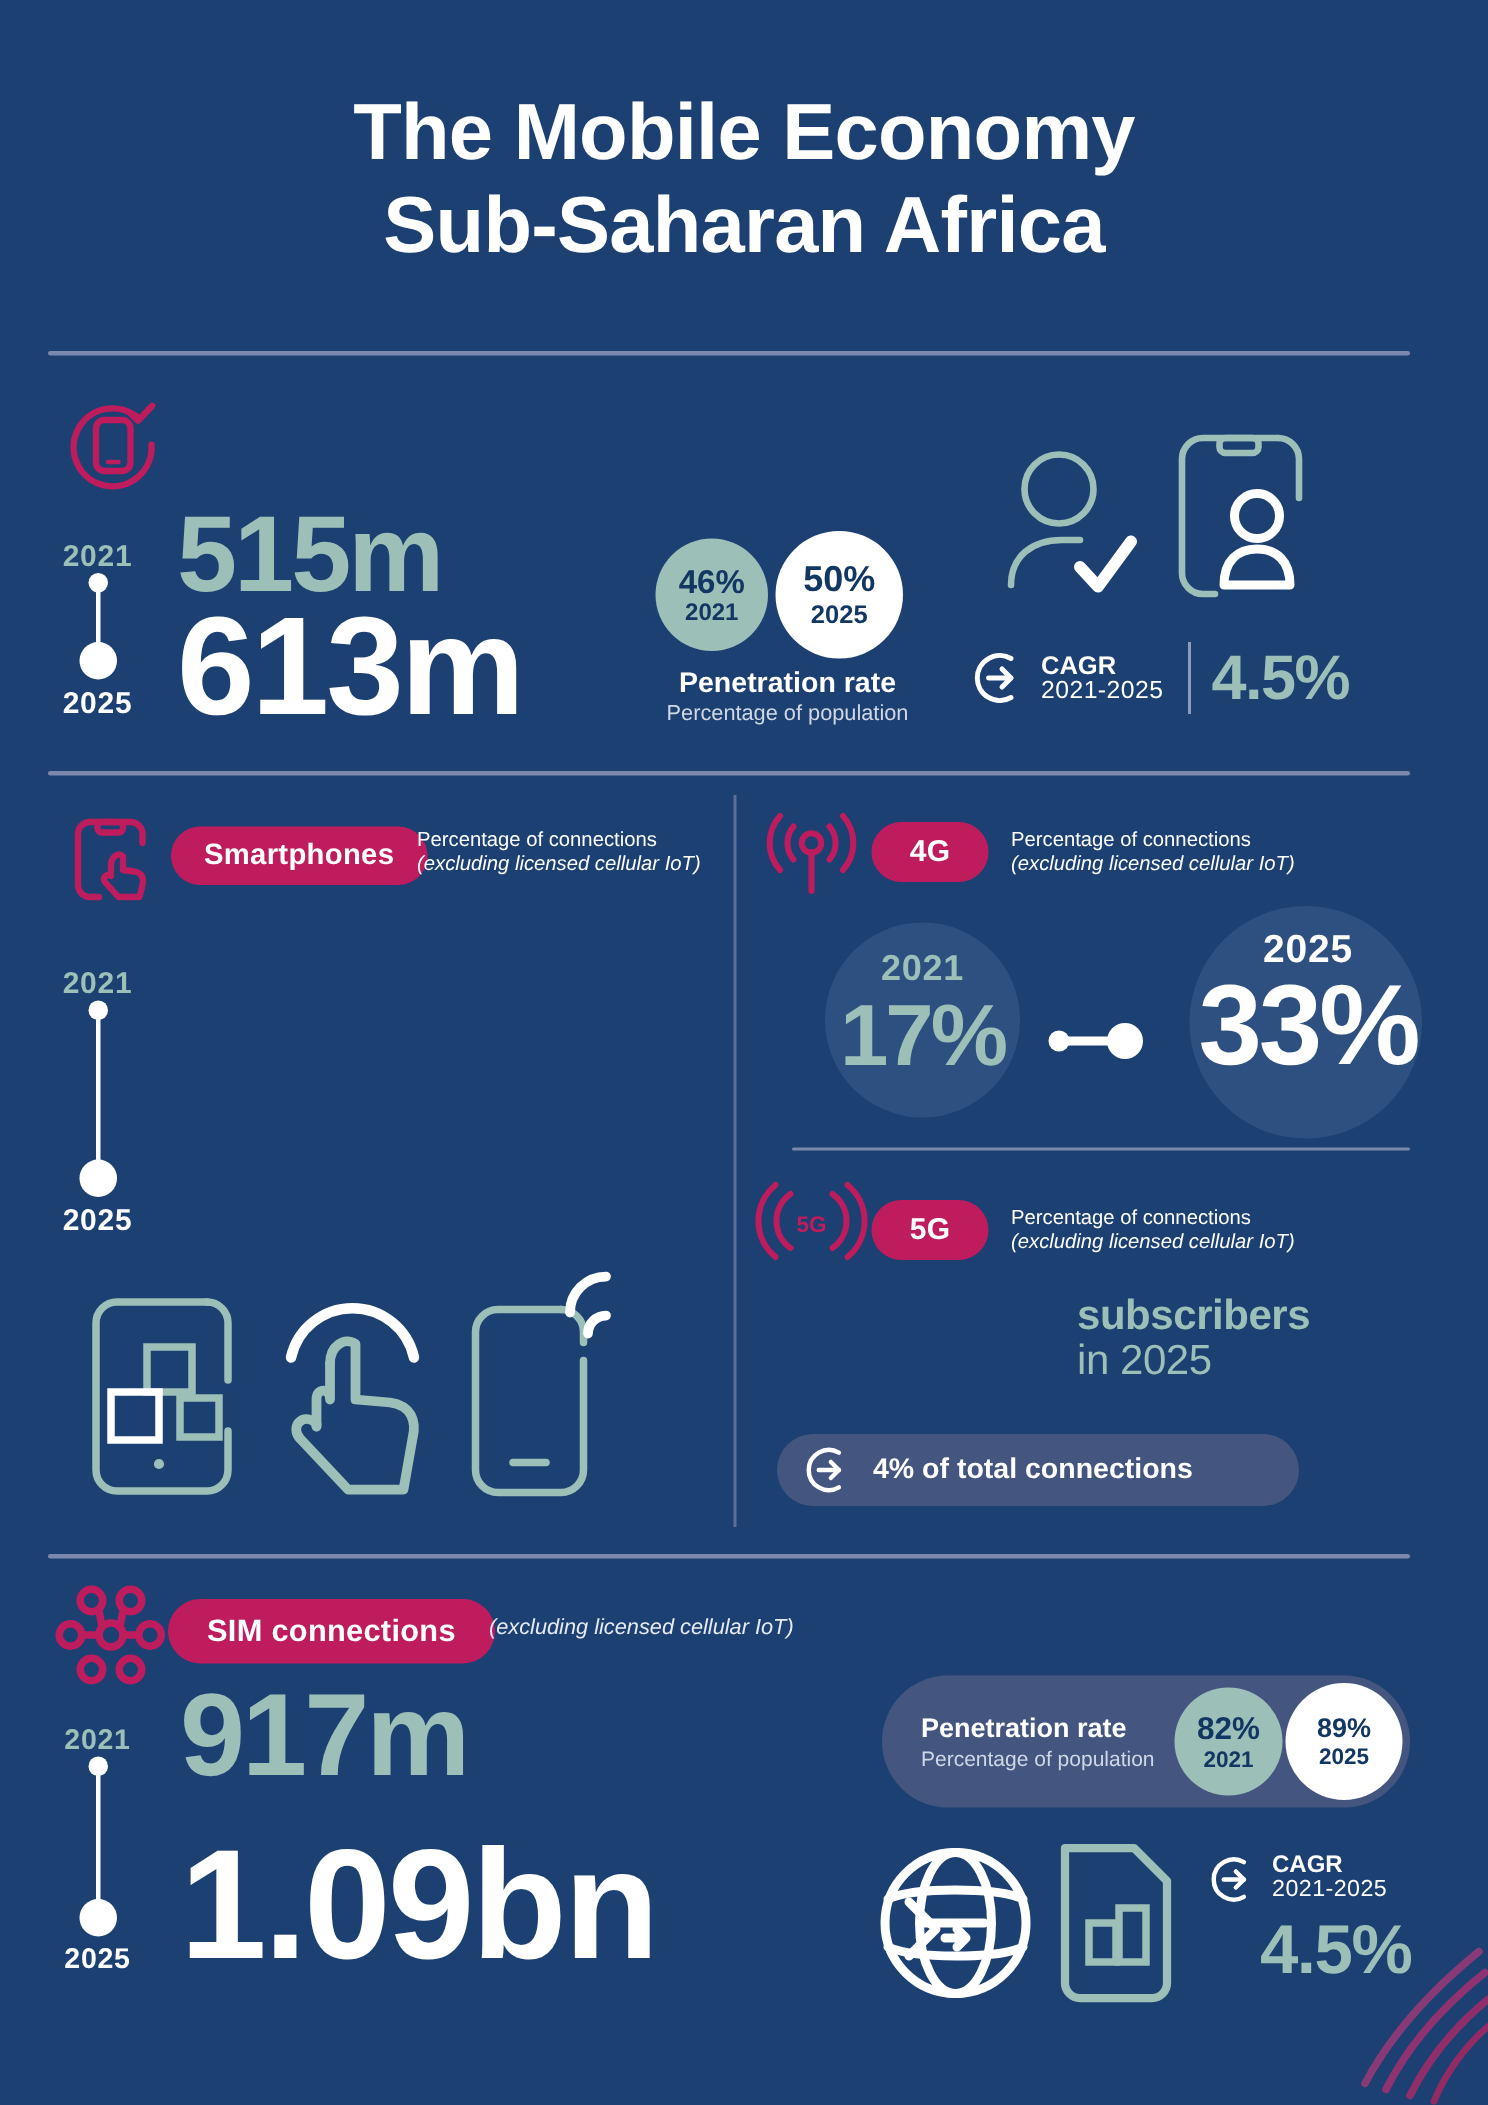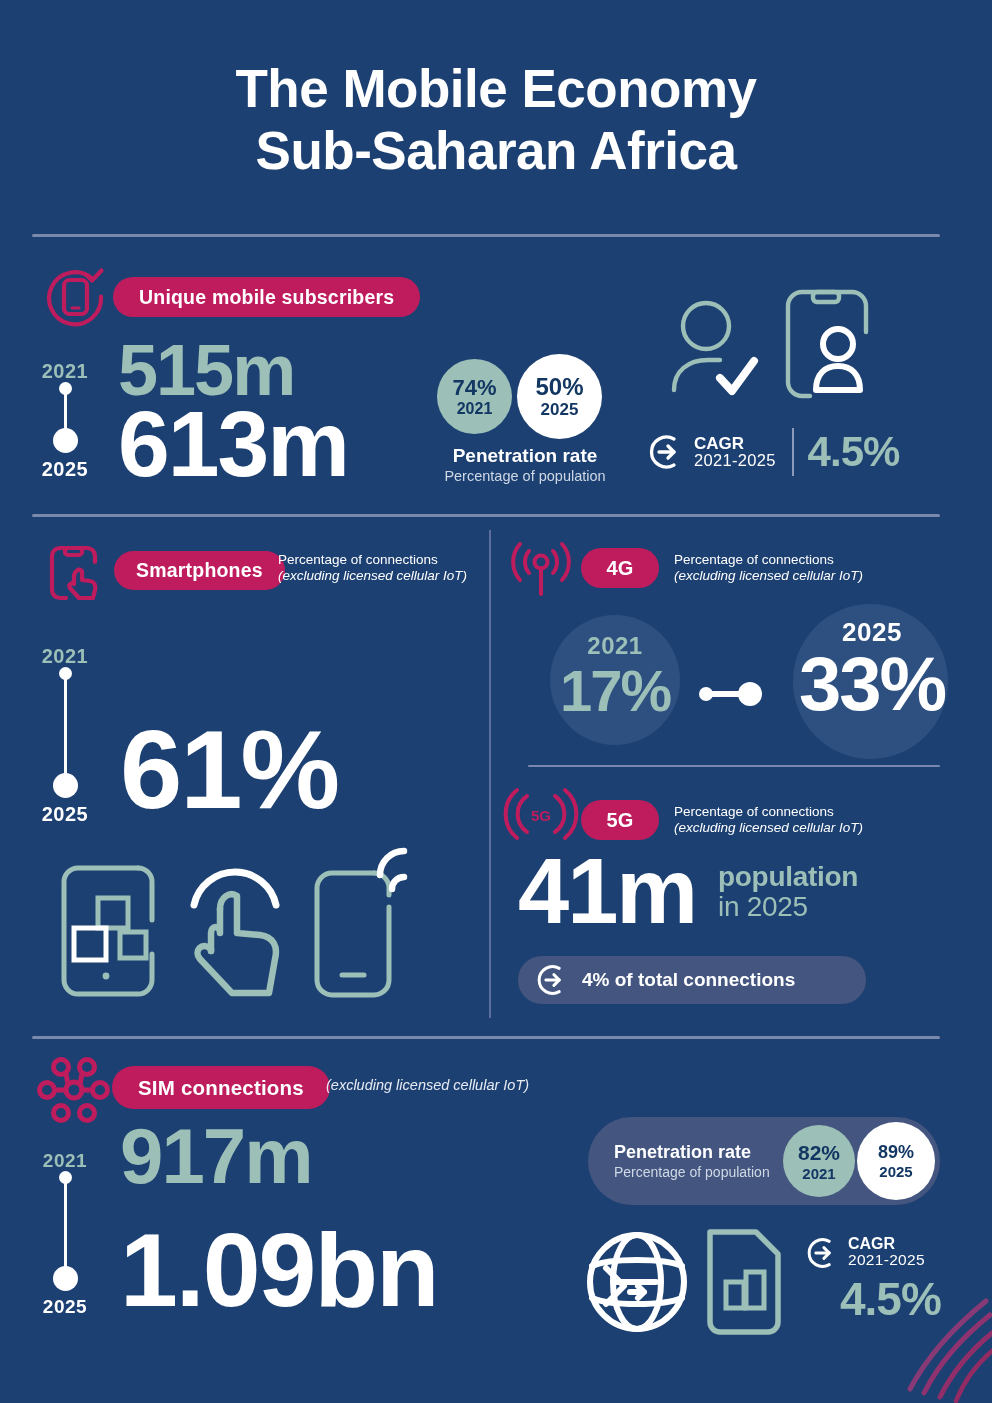--- a/index.html
+++ b/index.html
@@ -102,37 +102,34 @@
 
   <div style="position:absolute;left:45px;top:266px;">
     <svg width="62" height="62" viewBox="0 0 62 62">
       <path d="M47 12.5 A26 26 0 1 0 56 30.5" fill="none" stroke="#bf1c5e" stroke-width="4.2" stroke-linecap="round"></path>
       <rect x="19" y="14" width="23" height="34" rx="5.5" fill="none" stroke="#bf1c5e" stroke-width="4.2"></rect>
       <rect x="25.5" y="40.5" width="10" height="3" rx="1.5" fill="#bf1c5e"></rect>
       <path d="M42 9.5 L47 14.5 L56.5 4.5" fill="none" stroke="#bf1c5e" stroke-width="4.2" stroke-linecap="round" stroke-linejoin="round"></path>
     </svg>
   </div>
 
-  <div class="pill" style="left:113px;top:277px;position:absolute;height:40px;padding:0 26px;font-size:19.5px;">
-    <span>Unique mobile subscribers</span>
-  </div>
 
   <div class="timeline" style="left:20px;top:360px;height:120px;">
     <div class="yr a" style="position:absolute;top:0;">2021</div>
     <div class="line" style="top:26px;height:56px;"></div>
     <div class="dotS" style="top:22px;"></div>
     <div class="dotL" style="top:68px;"></div>
     <div class="yr b" style="position:absolute;top:98px;">2025</div>
   </div>
 
   <div class="bigA" style="position:absolute;left:118px;top:334px;font-size:72px;line-height:72px;">515m</div>
   <div class="bigB" style="position:absolute;left:118px;top:398px;font-size:93px;line-height:93px;">613m</div>
 
   <div class="circ" style="left:437px;top:359px;width:75px;height:75px;background:#9cbfb8;">
-    <div class="v" style="font-size:22px;">74%</div>
+    <div class="v" style="font-size:22px;">46%</div>
     <div class="y" style="font-size:16px;margin-top:-1px;">2021</div>
   </div>
   <div class="circ" style="left:517px;top:354px;width:85px;height:85px;background:#ffffff;">
     <div class="v" style="font-size:24px;">50%</div>
     <div class="y" style="font-size:17px;margin-top:-1px;">2025</div>
   </div>
   <div style="position:absolute;left:437px;top:445px;width:176px;text-align:center;">
     <div class="capTitle" style="font-size:19px;">Penetration rate</div>
     <div class="capSub" style="font-size:14.5px;margin-top:1px;">Percentage of population</div>
   </div>
@@ -192,21 +189,20 @@
   </div>
 
   <div class="timeline" style="left:20px;top:645px;height:180px;">
     <div class="yr a" style="position:absolute;top:0;">2021</div>
     <div class="line" style="top:26px;height:116px;"></div>
     <div class="dotS" style="top:22px;"></div>
     <div class="dotL" style="top:128px;"></div>
     <div class="yr b" style="position:absolute;top:158px;">2025</div>
   </div>
 
-  <div class="bigB" style="position:absolute;left:120px;top:714px;font-size:112px;line-height:112px;">61%</div>
 
   <div style="position:absolute;left:58px;top:862px;">
     <svg width="96" height="140" viewBox="0 0 96 140">
       <path d="M80 6 L20 6 A14 14 0 0 0 6 20 L6 118 A14 14 0 0 0 20 132 L80 132 A14 14 0 0 0 94 118 L94 92" fill="none" stroke="#9cbfb8" stroke-width="5" stroke-linecap="round"></path>
       <path d="M80 6 A14 14 0 0 1 94 20 L94 58" fill="none" stroke="#9cbfb8" stroke-width="5" stroke-linecap="round"></path>
       <rect x="40" y="36" width="30" height="30" fill="none" stroke="#9cbfb8" stroke-width="5"></rect>
       <rect x="16" y="66" width="32" height="32" fill="none" stroke="#ffffff" stroke-width="5"></rect>
       <rect x="62" y="70" width="26" height="26" fill="none" stroke="#9cbfb8" stroke-width="5"></rect>
       <circle cx="48" cy="114" r="3.4" fill="#9cbfb8"></circle>
     </svg>
@@ -281,23 +277,22 @@
     </svg>
   </div>
   <div class="pill" style="left:581px;top:800px;position:absolute;height:40px;width:78px;font-size:20px;">
     <span>5G</span>
   </div>
   <div class="sub2" style="position:absolute;left:674px;top:804px;">
     <div>Percentage of connections</div>
     <div><i>(excluding licensed cellular IoT)</i></div>
   </div>
 
-  <div class="bigB" style="position:absolute;left:518px;top:845px;font-size:92px;line-height:92px;">41m</div>
   <div style="position:absolute;left:718px;top:862px;">
-    <div class="teal" style="font-size:28px;font-weight:bold;line-height:30px;letter-spacing:-.3px;">population</div>
+    <div class="teal" style="font-size:28px;font-weight:bold;line-height:30px;letter-spacing:-.3px;">subscribers</div>
     <div class="teal" style="font-size:28px;font-weight:normal;line-height:30px;letter-spacing:-.3px;">in 2025</div>
   </div>
 
   <div class="chip" style="left:518px;top:956px;width:312px;height:48px;padding:0 18px;">
     <span>
       <svg width="34" height="34" viewBox="0 0 38 38">
         <path d="M26 6 A15 15 0 1 0 26 32" fill="none" stroke="#ffffff" stroke-width="3.3" stroke-linecap="round"></path>
         <path d="M11 19 L26 19" stroke="#ffffff" stroke-width="3.3" stroke-linecap="round"></path>
         <path d="M20 13 L26 19 L20 25" fill="none" stroke="#ffffff" stroke-width="3.3" stroke-linecap="round" stroke-linejoin="round"></path>
       </svg>

